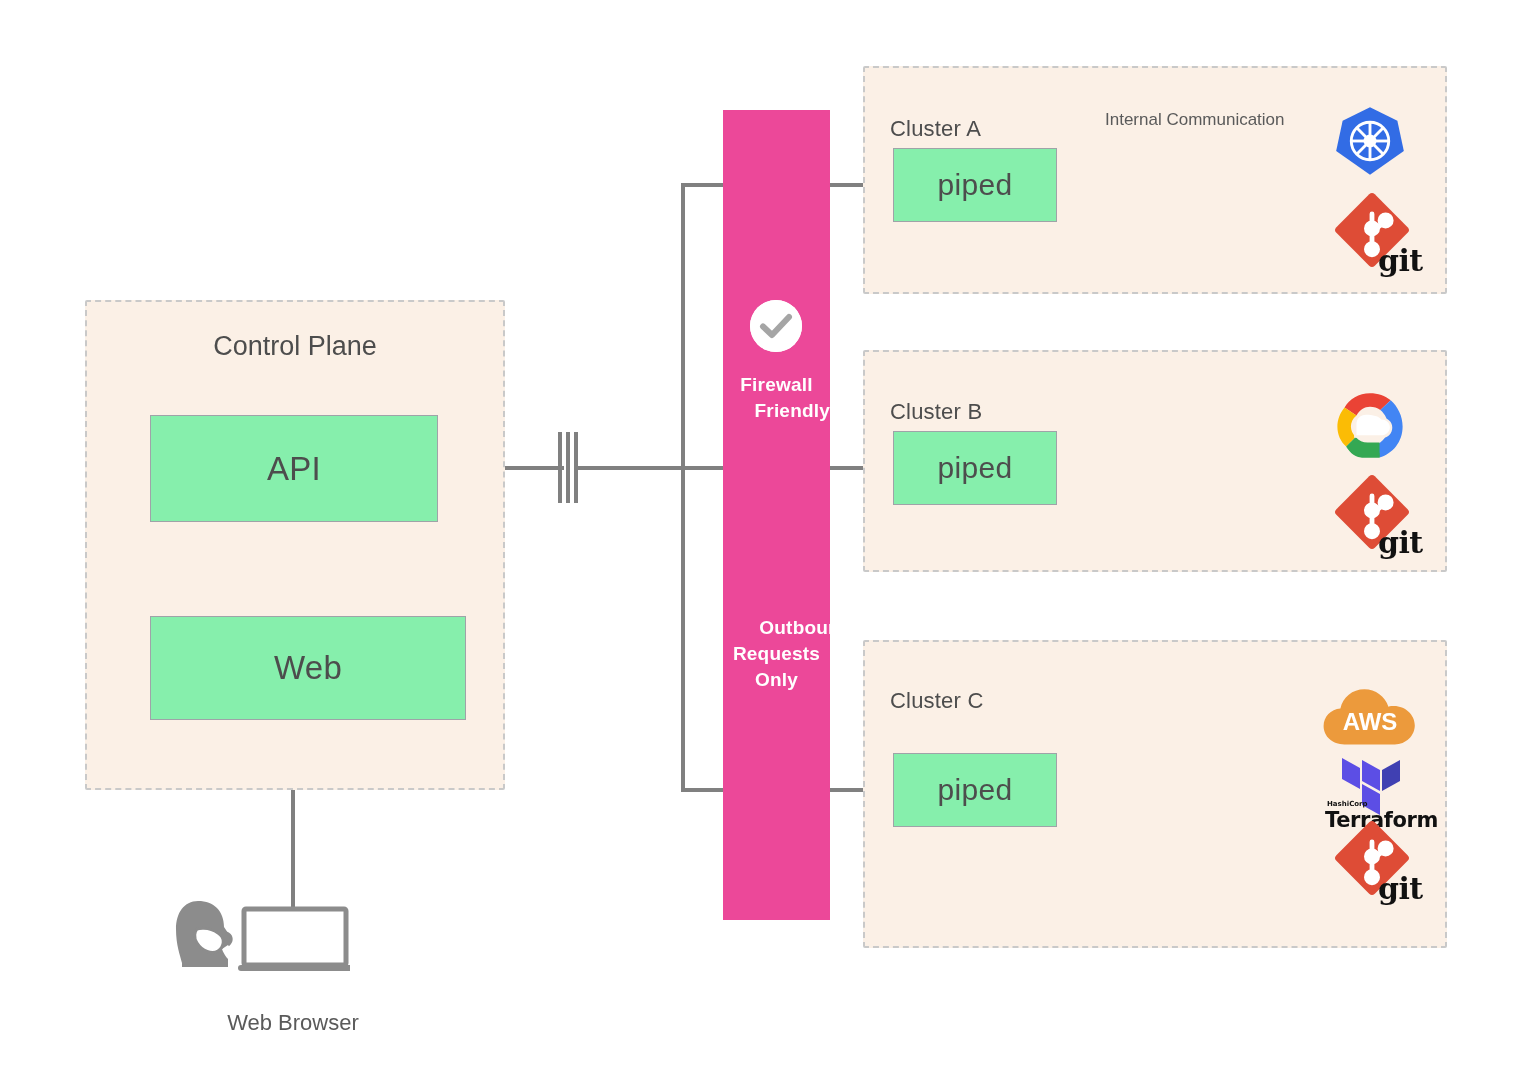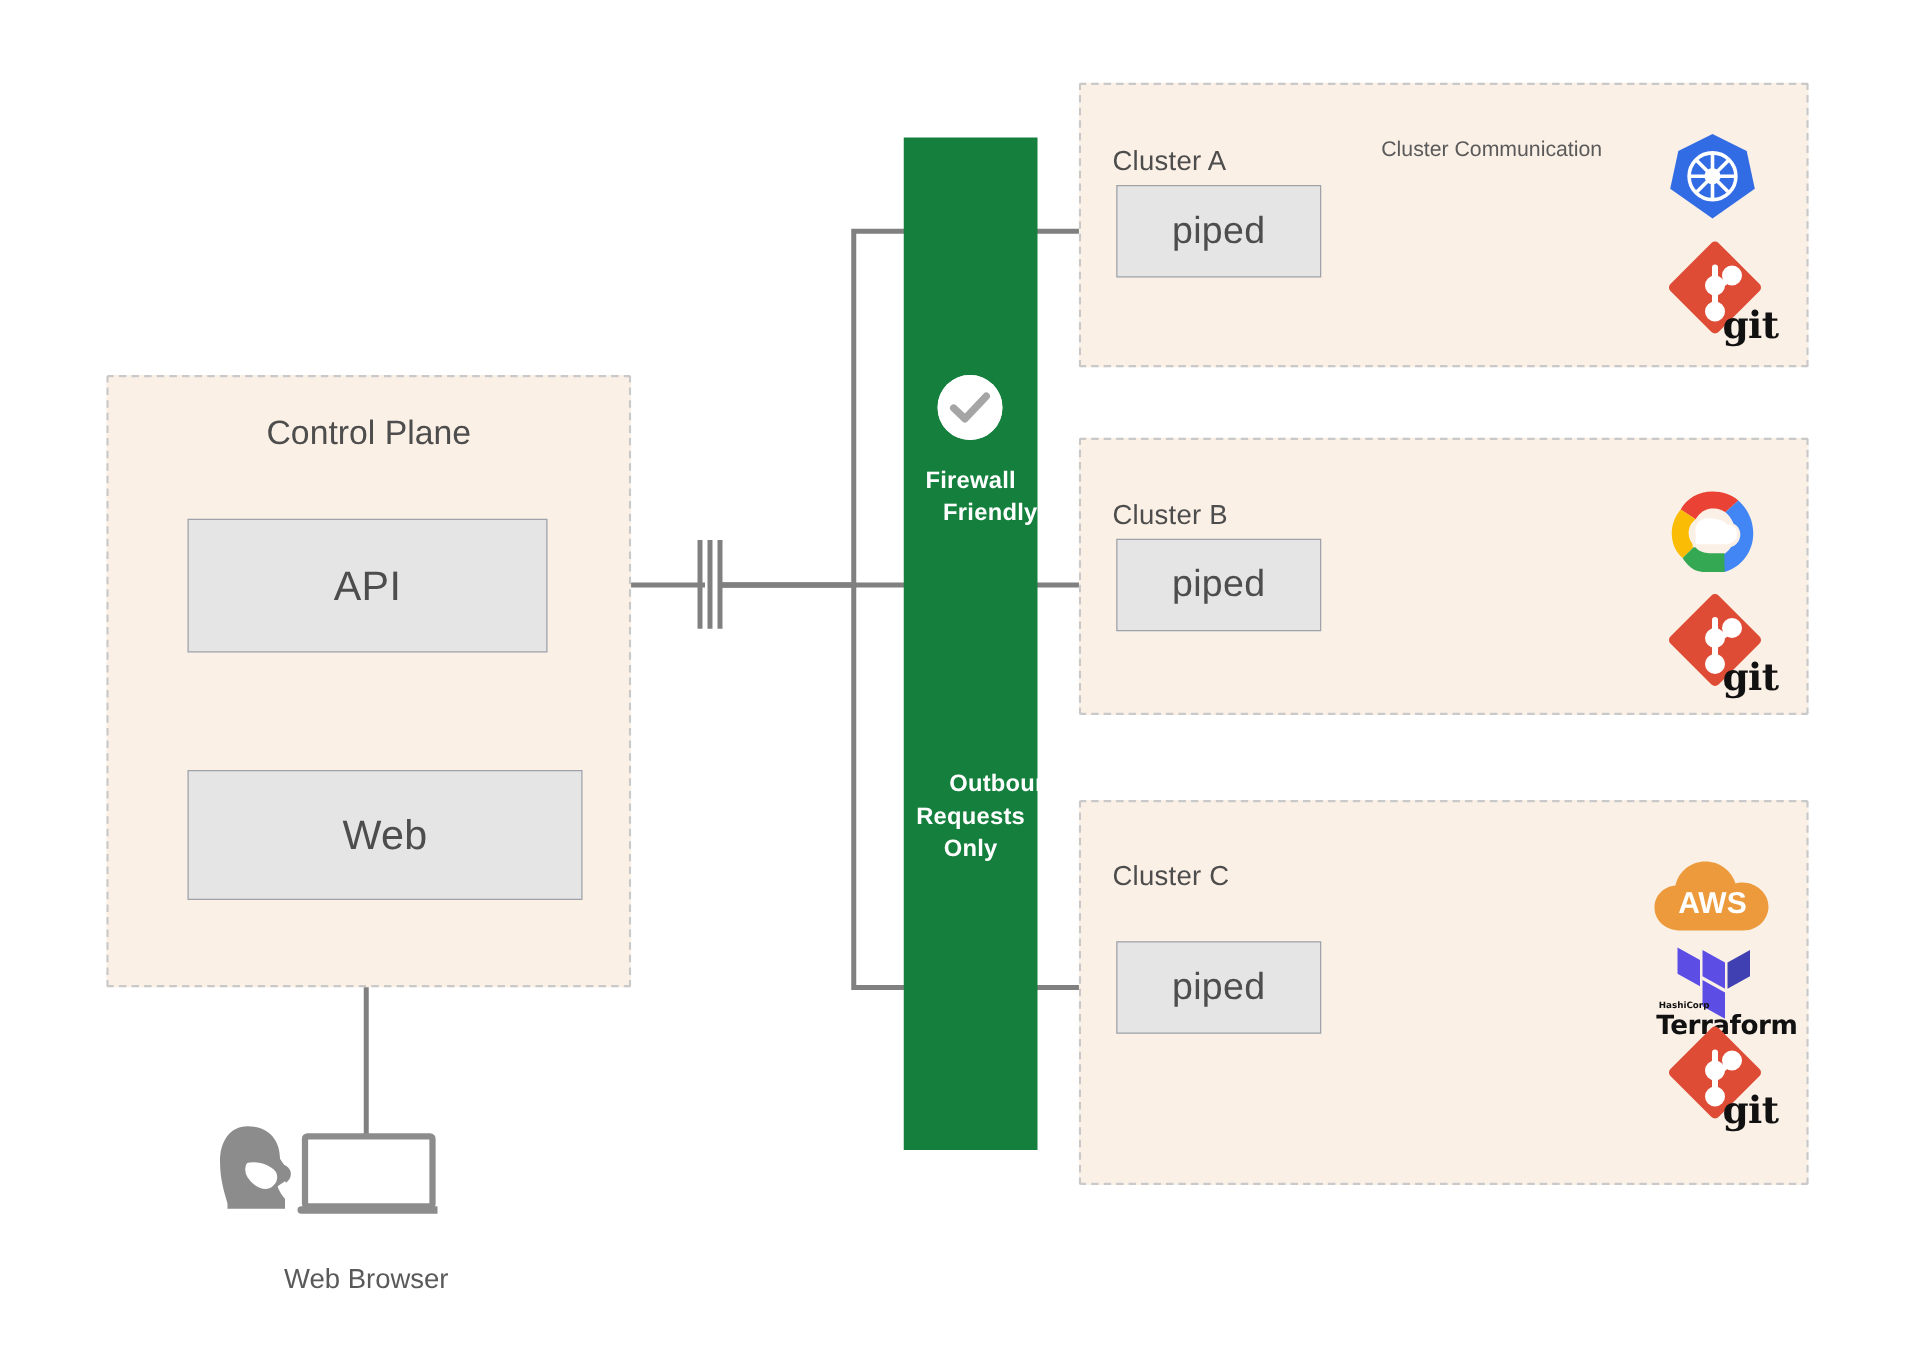--- a/index.html
+++ b/index.html
@@ -41,21 +41,21 @@
   .cp-title {
     font-size: 27px;
     color: #4D4D4D;
     text-align: center;
     white-space: nowrap;
   }
 
   
   .node-box {
     position: absolute;
-    background: #e5e5e5;
+    background: #86efac;
     border: 1.5px solid #9FA3A8;
     box-sizing: border-box;
     display: flex;
     align-items: center;
     justify-content: center;
     color: #4D4D4D;
     letter-spacing: 0.3px;
   }
   .node-lg { font-size: 33px; }
   .node-md { font-size: 30px; }
@@ -72,21 +72,21 @@
     font-size: 22px;
     color: #5A5A5A;
     white-space: nowrap;
     text-align: center;
     margin-top: 14px;
   }
 
   
   .firewall-bar {
     position: absolute;
-    background: #15803d;
+    background: #ec4899;
   }
   .fw-text {
     position: absolute;
     color: #ffffff;
     font-size: 19px;
     line-height: 26px;
     text-align: center;
     width: 100%;
     left: 0;
     font-weight: 600;
@@ -248,21 +248,21 @@
     <div class="fw-text" style="top:557px;">Only</div>
   </div>
 
   <div class="group-box" style="left:863px; top:66px; width:584px; height:228px;"></div>
   <div class="group-title" style="left:890px; top:86px;">Cluster A</div>
 
   <div class="node-box node-md" style="left:893px; top:148px; width:164px; height:74px;">
     <span>piped</span>
   </div>
 
-  <div class="small-label" style="left:1105px; top:110px;">Cluster Communication</div>
+  <div class="small-label" style="left:1105px; top:110px;">Internal Communication</div>
 
   <div class="logo-wrap" style="left:1334px; top:105px; width:72px; height:72px;">
     <svg width="72" height="72" viewBox="0 0 100 100">
       <polygon points="50,3 88,22 97,64 50,97 3,64 12,22" fill="#326CE5"></polygon>
       <g fill="none" stroke="#FFFFFF" stroke-width="4">
         <circle cx="50" cy="50" r="26"></circle>
         <circle cx="50" cy="50" r="7" fill="#FFFFFF"></circle>
         <line x1="50" y1="24" x2="50" y2="43"></line>
         <line x1="50" y1="57" x2="50" y2="76"></line>
         <line x1="24" y1="50" x2="43" y2="50"></line>

